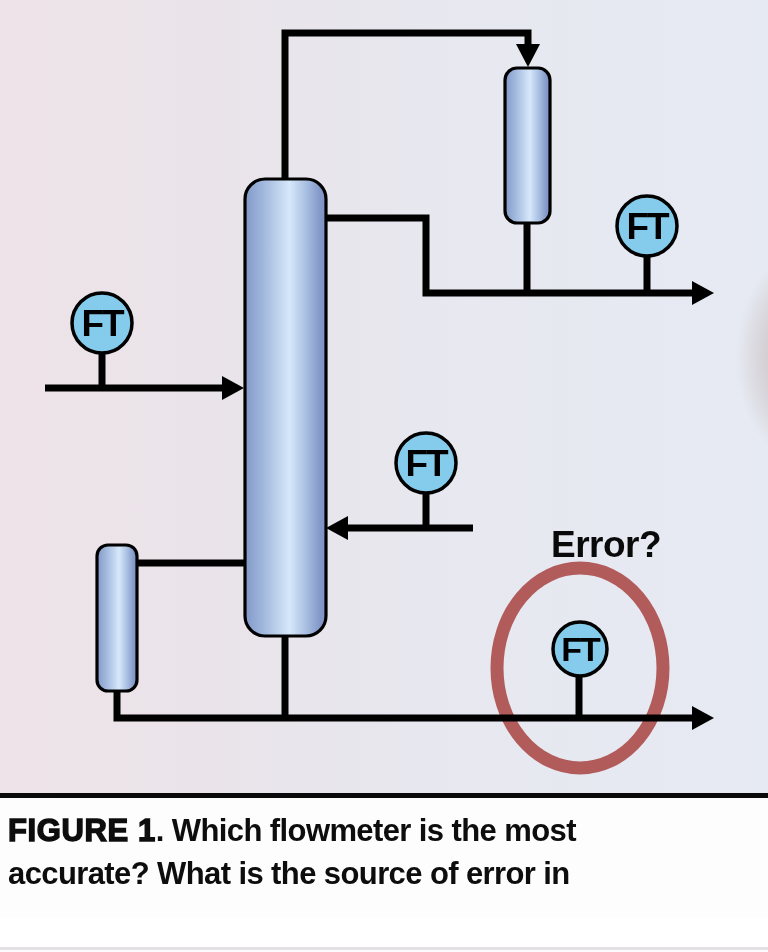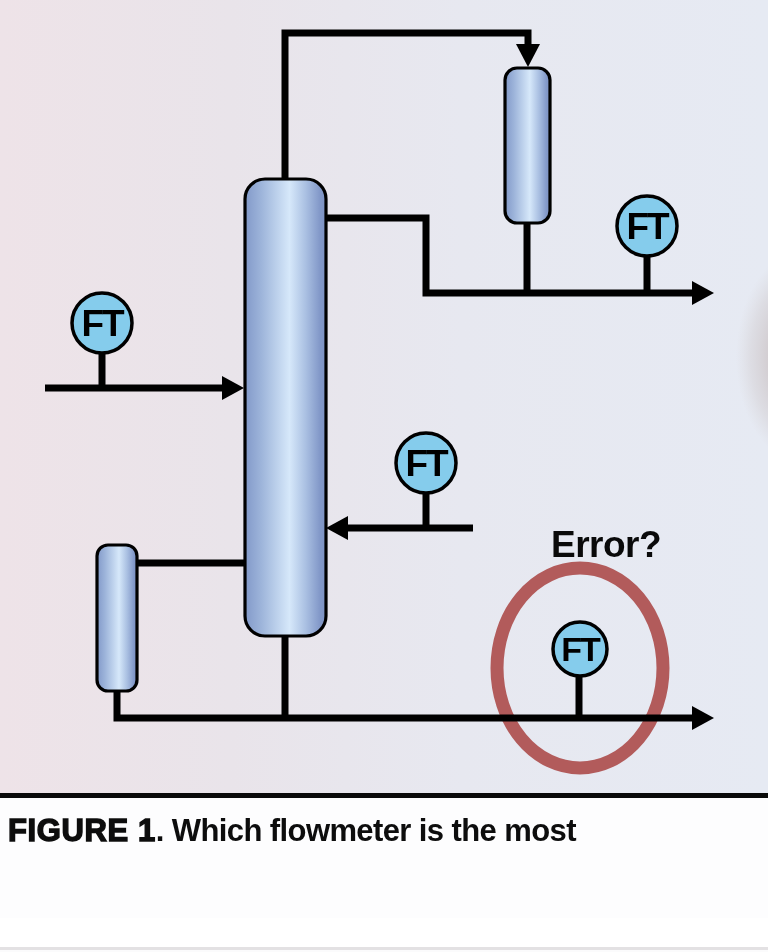--- a/index.html
+++ b/index.html
@@ -130,20 +130,20 @@
 
       <text class="svg-label" x="606" y="557" text-anchor="middle" font-size="37" font-weight="bold" letter-spacing="-0.5" fill="#0a0a0a">Error?</text>
     </svg>
   </div>
 
   <div class="figure-rule"></div>
 
   <div class="caption-area">
     <p class="caption-text">
       <span class="figlabel">FIGURE 1</span><span>. Which flowmeter is the most</span><br>
-      <br>
+      <span>accurate? What is the source of error in</span><br>
     </p>
   </div>
 
   <div class="bottom-strip"></div>
   <div class="bottom-strip-white"></div>
 
 </div>
 
 </body></html>

